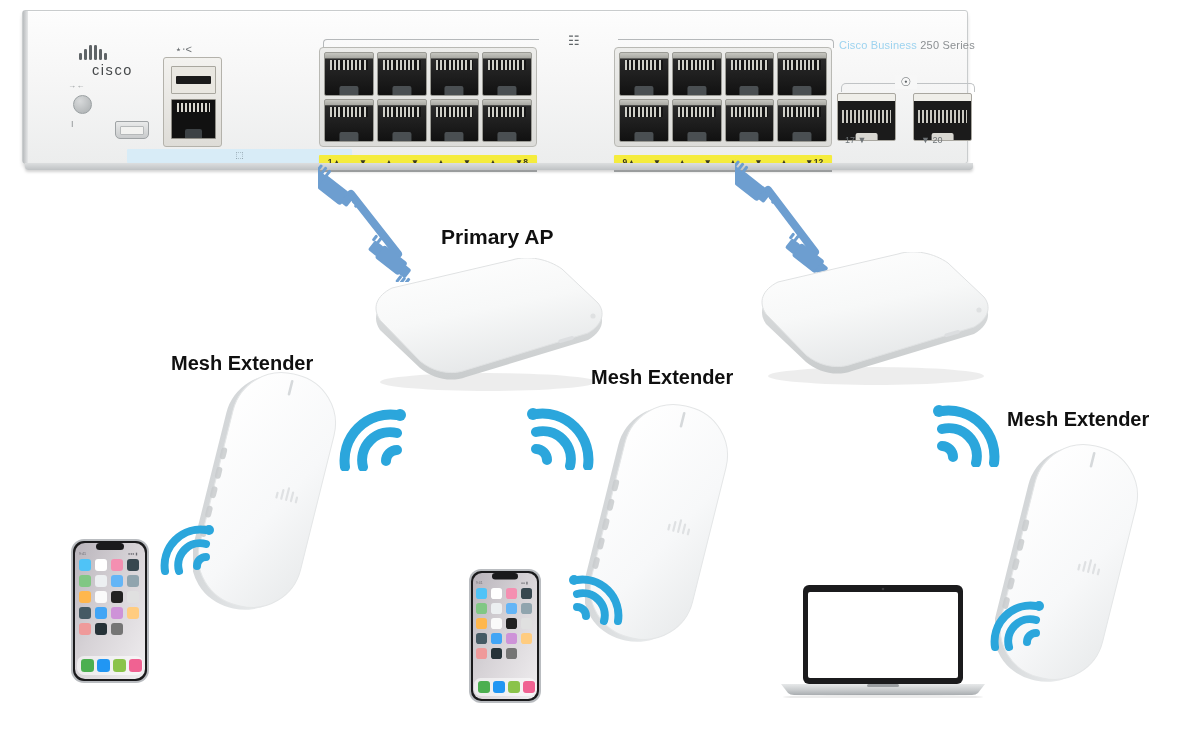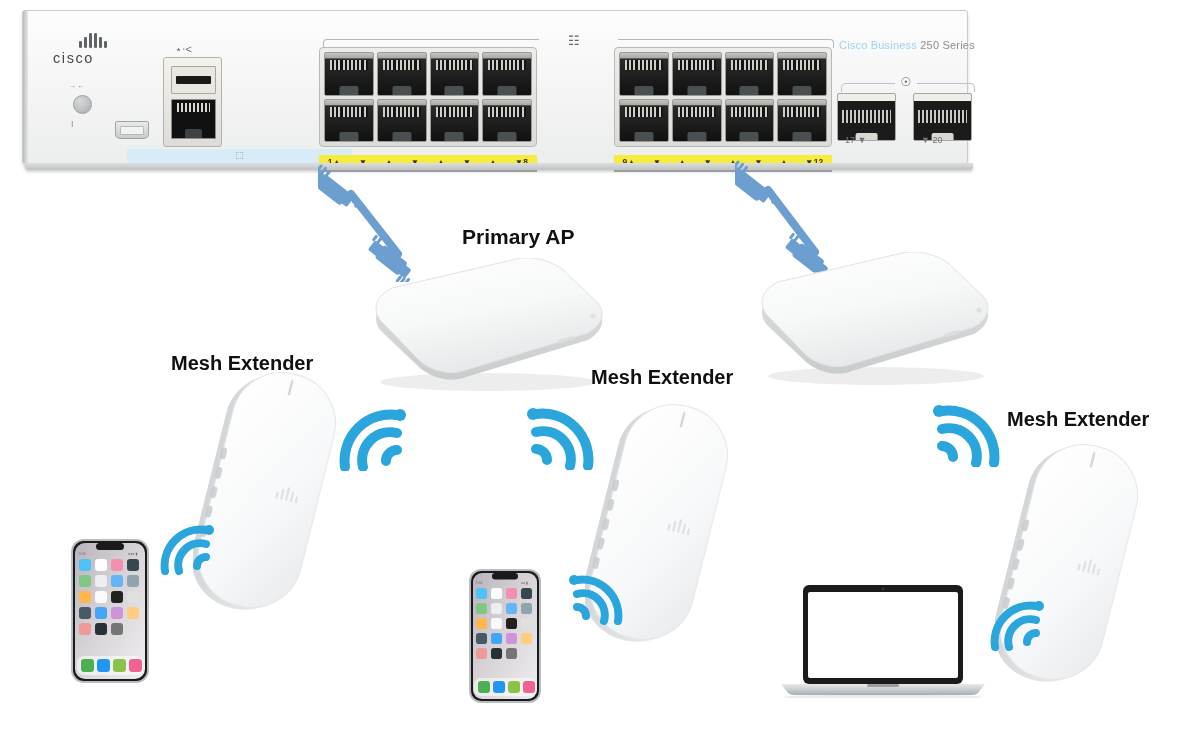--- a/index.html
+++ b/index.html
@@ -21,21 +21,21 @@
     content:"";position:absolute;left:2px;right:-6px;bottom:-7px;height:7px;
     background:linear-gradient(180deg,#dcdedf,#bfc2c4);
     border-radius:0 0 3px 3px;box-shadow:0 2px 3px rgba(0,0,0,.18);
   }
   .sw-left-edge{
     position:absolute;left:0;top:0;width:5px;height:100%;
     background:linear-gradient(90deg,#b9bcbe,#e6e7e8);
   }
 
   
-  .cisco-logo{position:absolute;left:30px;top:22px;width:80px;text-align:left;}
+  .cisco-logo{position:absolute;left:30px;top:34px;width:80px;text-align:right;}
   .cisco-bars{height:15px;display:flex;align-items:flex-end;justify-content:center;gap:2.5px;}
   .cisco-bars i{display:block;width:2.6px;background:#5f6467;border-radius:1.3px;}
   .cisco-bars i:nth-child(1){height:7px}
   .cisco-bars i:nth-child(2){height:11px}
   .cisco-bars i:nth-child(3){height:15px}
   .cisco-bars i:nth-child(4){height:15px}
   .cisco-bars i:nth-child(5){height:11px}
   .cisco-bars i:nth-child(6){height:7px}
   .cisco-word{font-size:14.5px;letter-spacing:1.6px;color:#46494b;margin-top:2px;font-weight:400;}
 
@@ -114,21 +114,21 @@
 
   .model-text{position:absolute;left:816px;top:28px;font-size:11px;letter-spacing:.2px;white-space:nowrap;}
   .model-text .cb{color:#9dd3ef;}
   .model-text .ser{color:#8c9093;}
 
   
   .cable{position:absolute;}
 
   
   .diag-label{position:absolute;font-weight:bold;color:#101010;white-space:nowrap;}
-  .lbl-primary{left:441px;top:225px;font-size:21px;margin-left:21px;}
+  .lbl-primary{left:441px;top:225px;font-size:21px;}
   .lbl-sub{left:841px;top:220px;font-size:21px;}
   .lbl-me1{left:171px;top:352px;font-size:20px;}
   .lbl-me2{left:591px;top:366px;font-size:20px;}
   .lbl-me3{left:1007px;top:408px;font-size:20px;}
 
   
   .ap{position:absolute;}
   .mesh{position:absolute;}
   .phone{position:absolute;}
   .laptop{position:absolute;}

